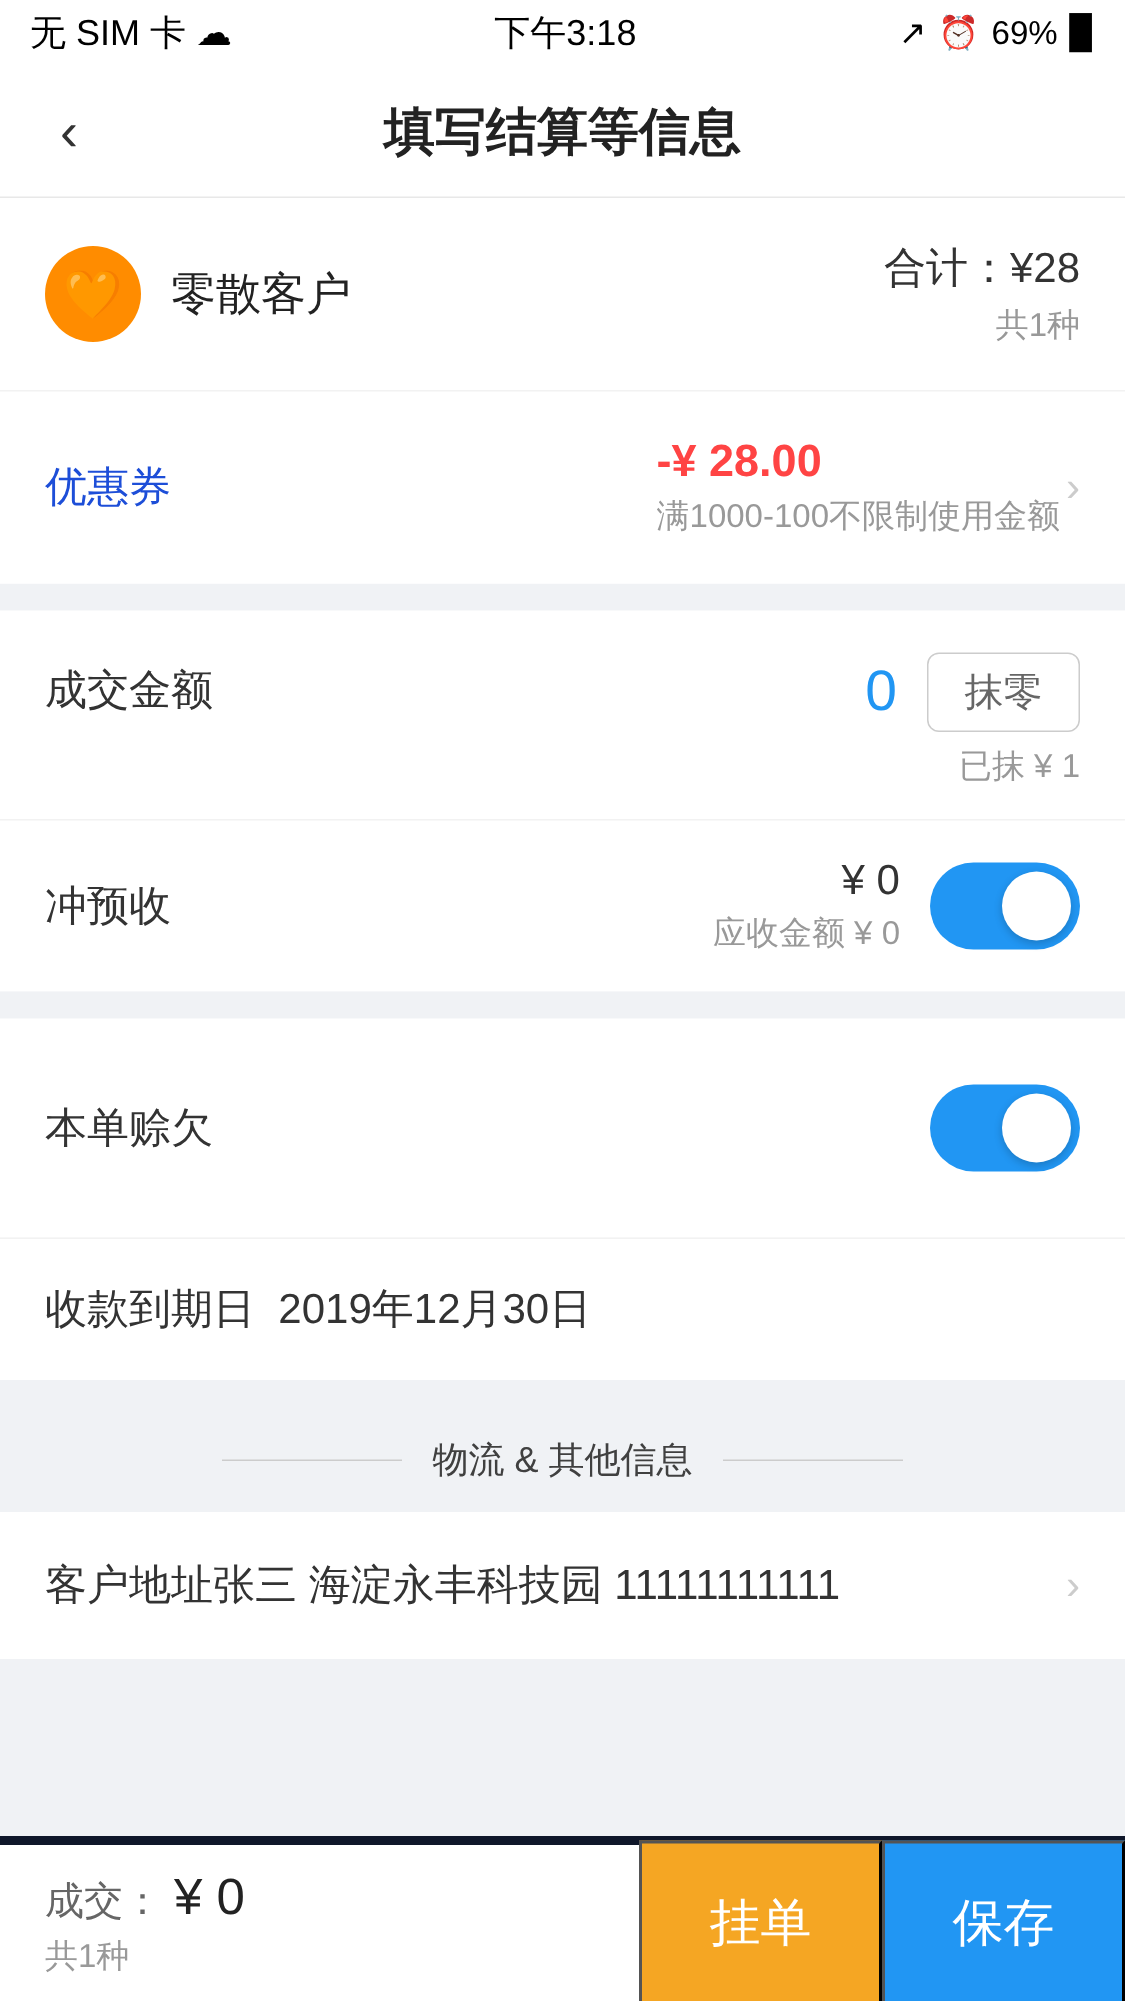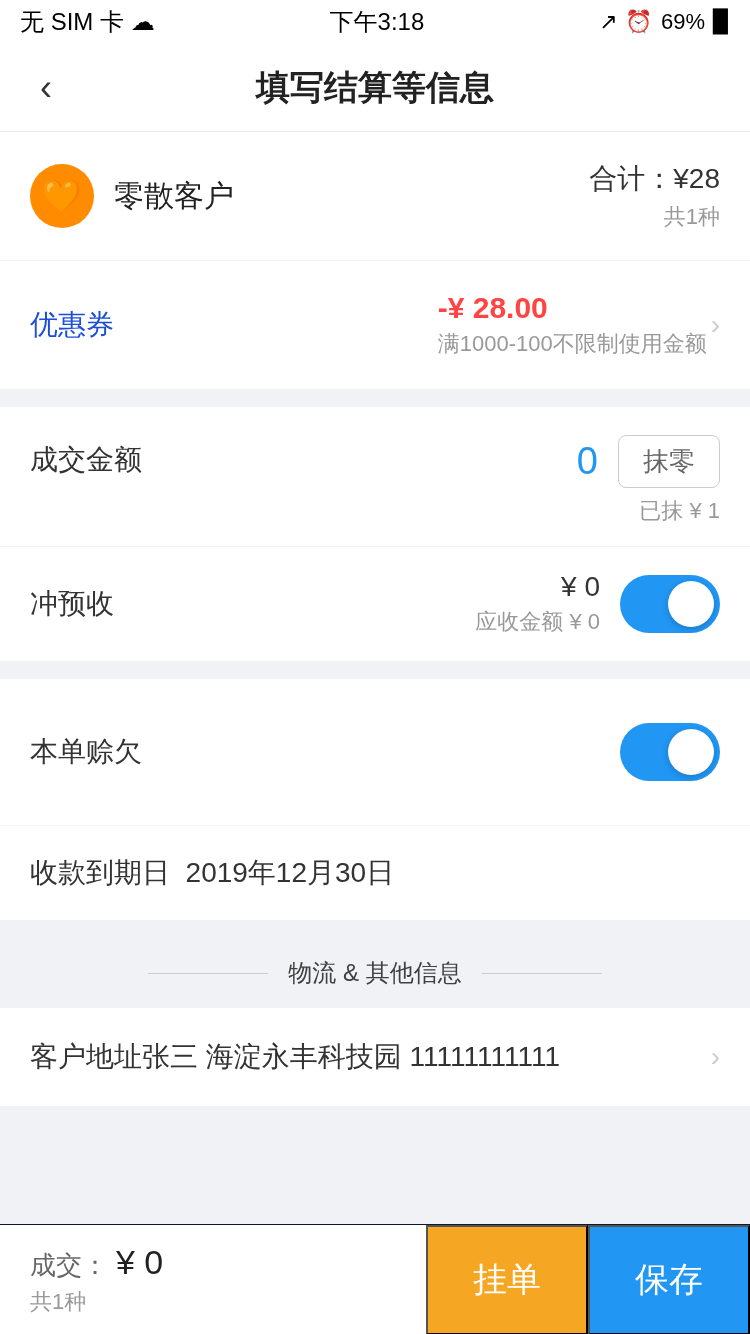--- a/index.html
+++ b/index.html
@@ -211,21 +211,21 @@
     
     .bottom-bar {
       position: fixed;
       bottom: 0;
       left: 0;
       width: 750px;
       height: 110px;
       display: flex;
       align-items: center;
       background: #fff;
-      border-top: 1px solid #0f172a;
+      border-top: 6px solid #0f172a;
     }
     .bottom-left {
       flex: 1;
       padding: 0 30px;
     }
     .bottom-deal { font-size: 26px; color: #666; }
     .bottom-amount { font-size: 34px; color: #222; font-weight: 500; }
     .bottom-count { font-size: 22px; color: #999; margin-top: 4px; }
     .bottom-btn {
       height: 110px;

